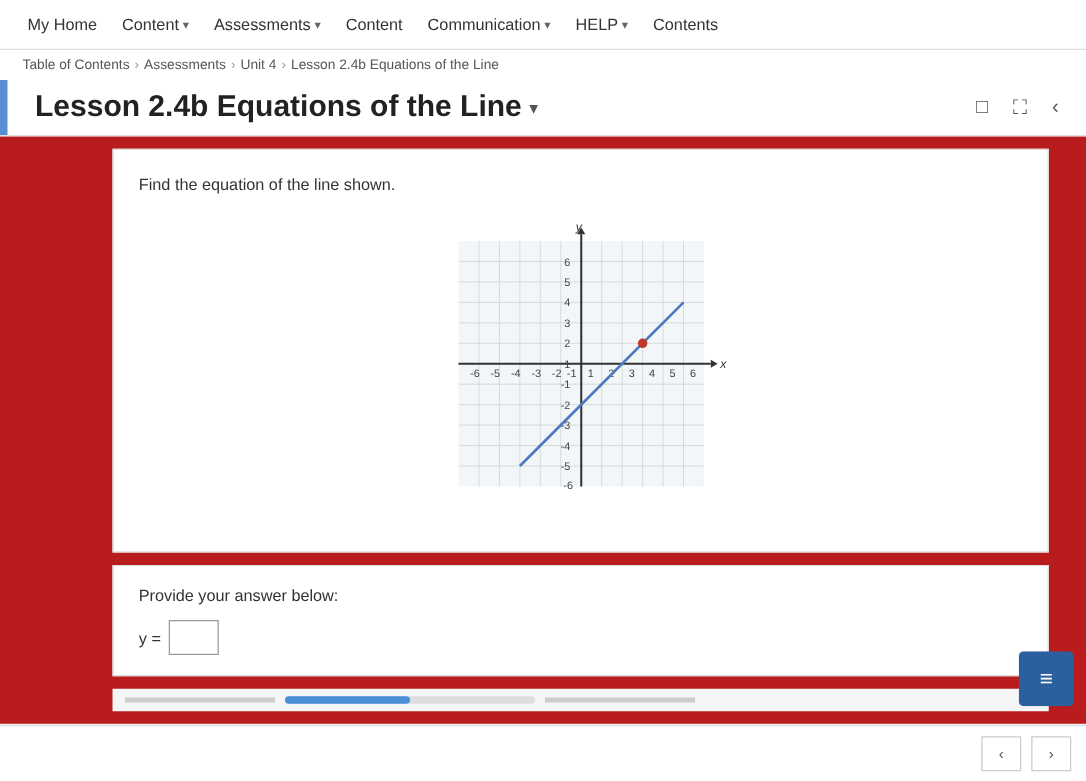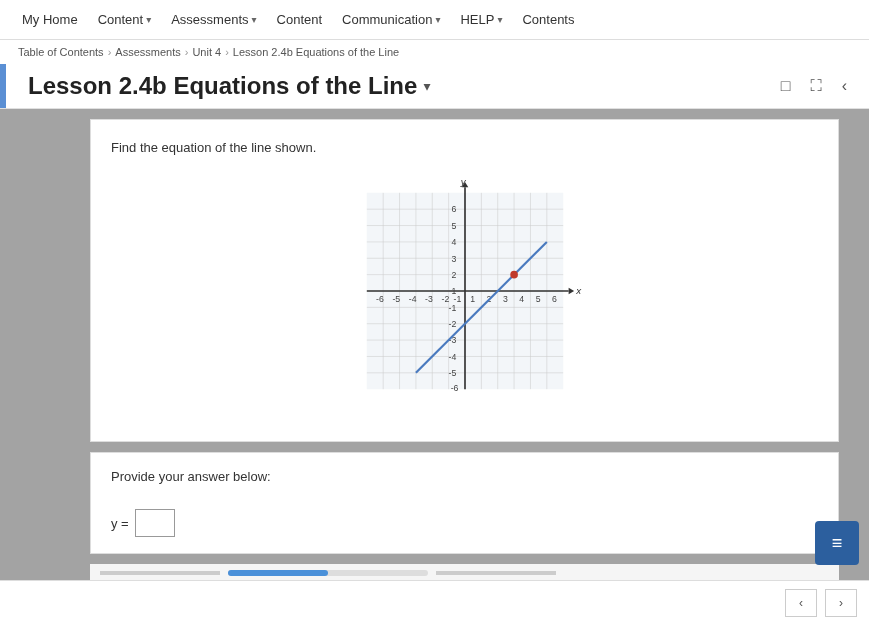--- a/index.html
+++ b/index.html
@@ -92,21 +92,21 @@
     .header-icon-btn {
       cursor: pointer;
       color: #555;
       font-size: 16px;
       padding: 4px;
     }
 
     
     .main-content {
       padding: 10px 30px 10px 90px;
-      background: #a3a3a3;
+      background: #b91c1c;
     }
 
     
     .content-card {
       background: #fff;
       border: 1px solid #ddd;
       padding: 20px;
       margin-bottom: 10px;
     }
 
@@ -126,21 +126,21 @@
     
     .answer-section {
       background: #fff;
       border: 1px solid #ddd;
       padding: 16px 20px;
       margin-bottom: 10px;
     }
     .answer-label {
       font-size: 13px;
       color: #333;
-      margin-bottom: 25px;
+      margin-bottom: 12px;
     }
     .answer-input-row {
       display: flex;
       align-items: center;
       gap: 6px;
       font-size: 13px;
       color: #333;
     }
     .answer-input {
       width: 40px;

